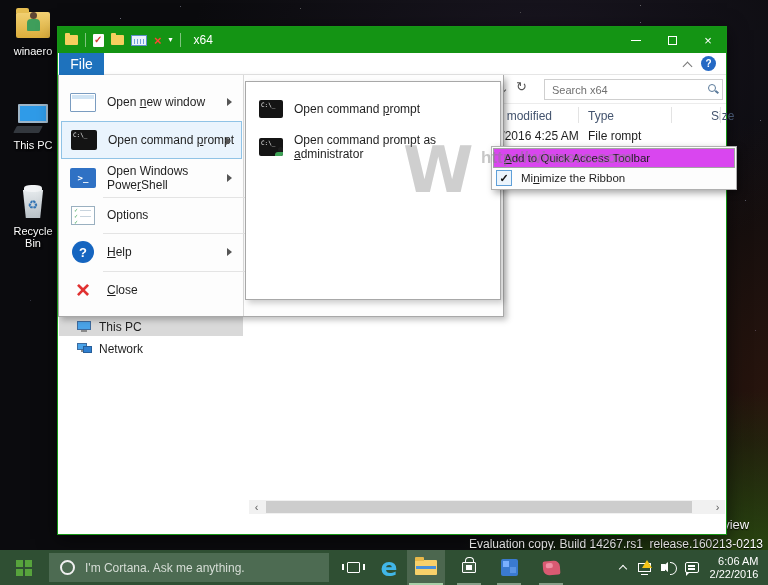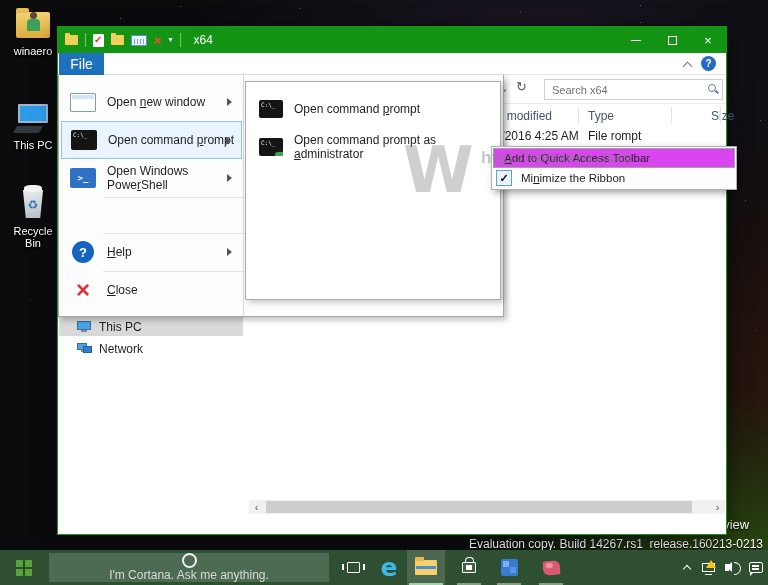--- a/index.html
+++ b/index.html
@@ -154,21 +154,21 @@
   .watermark { position:absolute; z-index:60; pointer-events:none; }
   .wm-w { position:absolute; left:403px; top:138px; font-size:64px; font-weight:bold; color:rgba(130,130,130,.38);
     font-family:"DejaVu Sans", sans-serif; line-height:1; }
   .wm-url { position:absolute; left:481px; top:148px; font-size:17px; font-weight:bold; color:rgba(130,130,130,.45); }
 
   
   .taskbar { position:absolute; left:0; right:0; bottom:0; height:35px; background:#2f4f33; z-index:100; display:flex; align-items:center; }
   .start { width:48px; height:35px; display:flex; align-items:center; justify-content:center; }
   .winlogo { width:16px; height:16px; display:grid; grid-template-columns:7px 7px; grid-template-rows:7px 7px; gap:2px; }
   .winlogo span { background:#57a33c; }
-  .cortana { width:280px; height:29px; margin-left:1px; background:#4d6b52; display:flex; align-items:center;flex-direction:column; }
+  .cortana { width:280px; height:29px; margin-left:1px; background:#4d6b52; display:flex; align-items:center; }
   .cort-circle { width:15px; height:15px; border:2px solid #f0f0f0; border-radius:50%; margin-left:11px; margin-right:10px; flex:none; }
   .cort-text { font-size:12px; color:#d6ddd6; white-space:nowrap; }
   .tb-btn { height:35px; display:flex; align-items:center; justify-content:center; position:relative; }
   .tb-underline { position:absolute; bottom:0; left:6px; right:6px; height:2px; background:rgba(205,225,205,.55); }
   .tb-taskview { width:36px; margin-left:6px; }
   .tv { width:13px; height:11px; border:1.5px solid #fff; border-radius:1px; position:relative; }
   .tv::before, .tv::after { content:""; position:absolute; top:1px; width:2px; height:6px; background:#fff; }
   .tv::before { left:-6px; } .tv::after { right:-6px; }
   .tb-edge { width:36px; }
   .edge-e { color:#41b6e8; font-size:25px; font-weight:bold; font-family:"DejaVu Sans", sans-serif; line-height:30px; }
@@ -340,20 +340,26 @@
 
       <div class="fm-item" style="top:84px;">
         <span class="fm-ico">
             <span class="mi-ps">&gt;_</span>
           </span>
         <span><span>Open Windows Powe</span><span class="u">r</span><span>Shell</span></span>
         <span class="fm-arrow"></span>
       </div>
       <div class="fm-sep" style="top:122px;"></div>
 
+      <div class="fm-item" style="top:122px; height:36px;">
+        <span class="fm-ico">
+            <span class="mi-options"></span>
+          </span>
+        <span><span>Options</span><span class="u"></span><span></span></span>
+      </div>
       <div class="fm-sep" style="top:158px;"></div>
 
       <div class="fm-item" style="top:158px;">
         <span class="fm-ico">
             <span class="mi-help">?</span>
           </span>
         <span><span></span><span class="u">H</span><span>elp</span></span>
         <span class="fm-arrow"></span>
       </div>
       <div class="fm-sep" style="top:196px;"></div>
@@ -448,15 +454,21 @@
       <div class="tr-btn tr-net">
         <span class="netmon"></span>
         <span class="netwarn"></span>
       </div>
       <div class="tr-btn tr-vol">
           <span class="spk"></span>
         </div>
       <div class="tr-btn tr-ac">
           <span class="ac"></span>
         </div>
+      <div class="tr-btn tr-clock">
+        <div>
+          <div>6:06 AM</div>
+          <div>2/22/2016</div>
+        </div>
+      </div>
     </div>
   </div>
 </div>
 
 </body></html>

